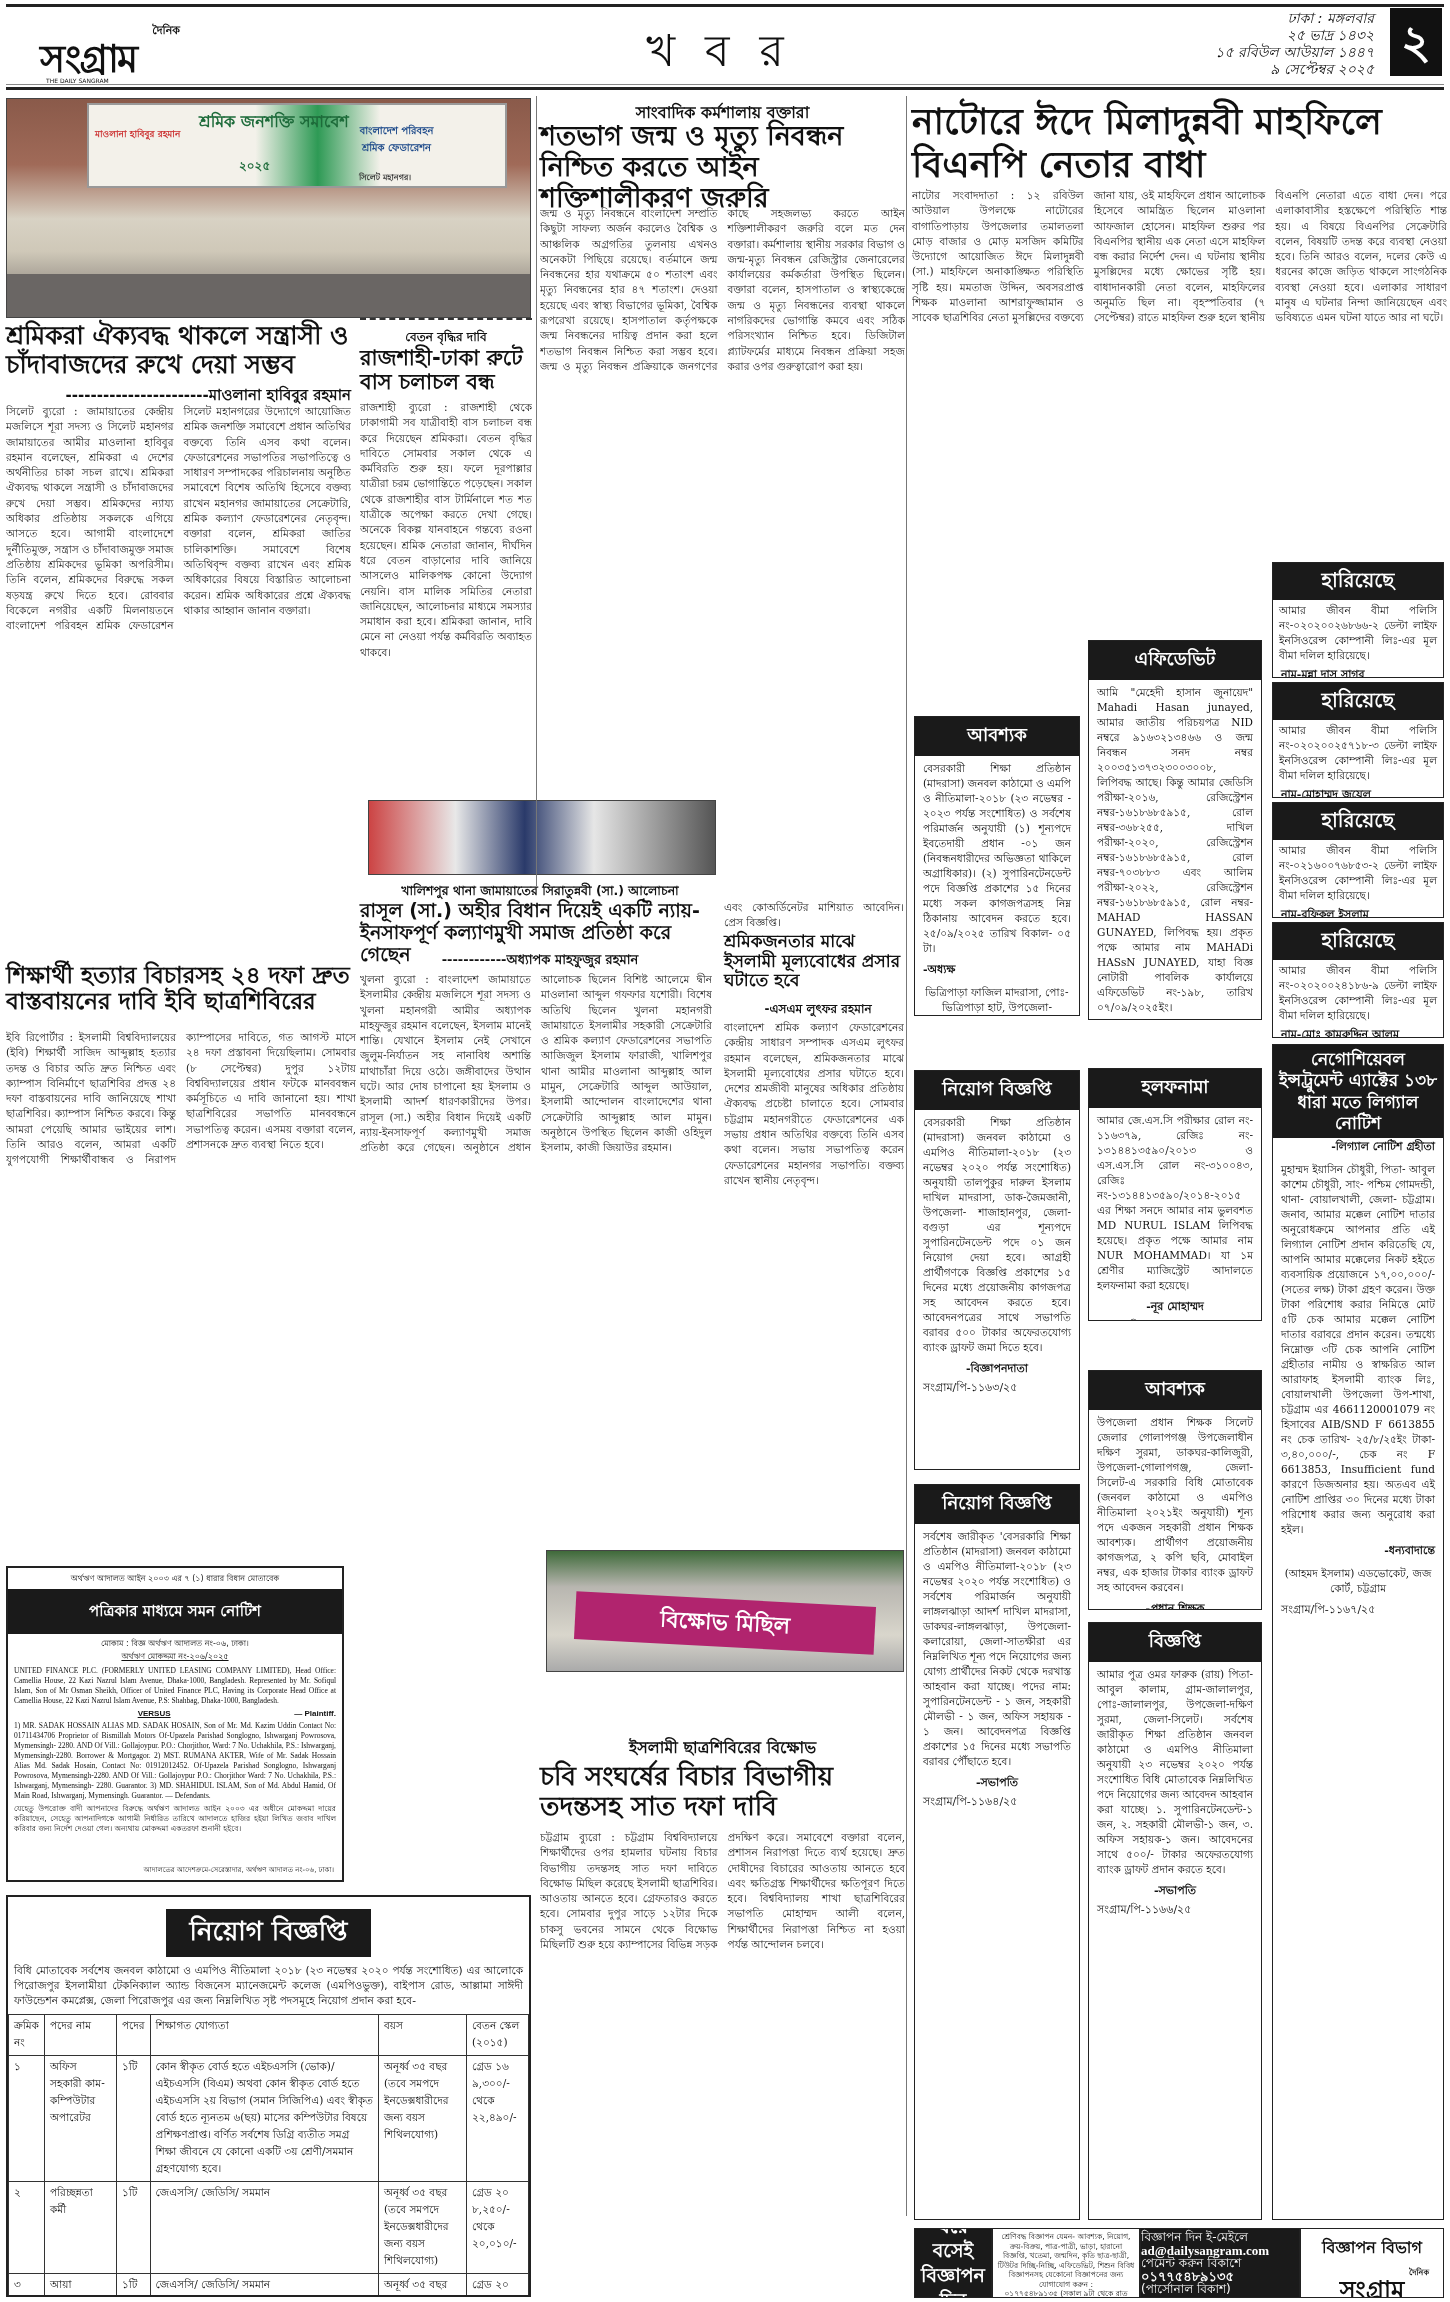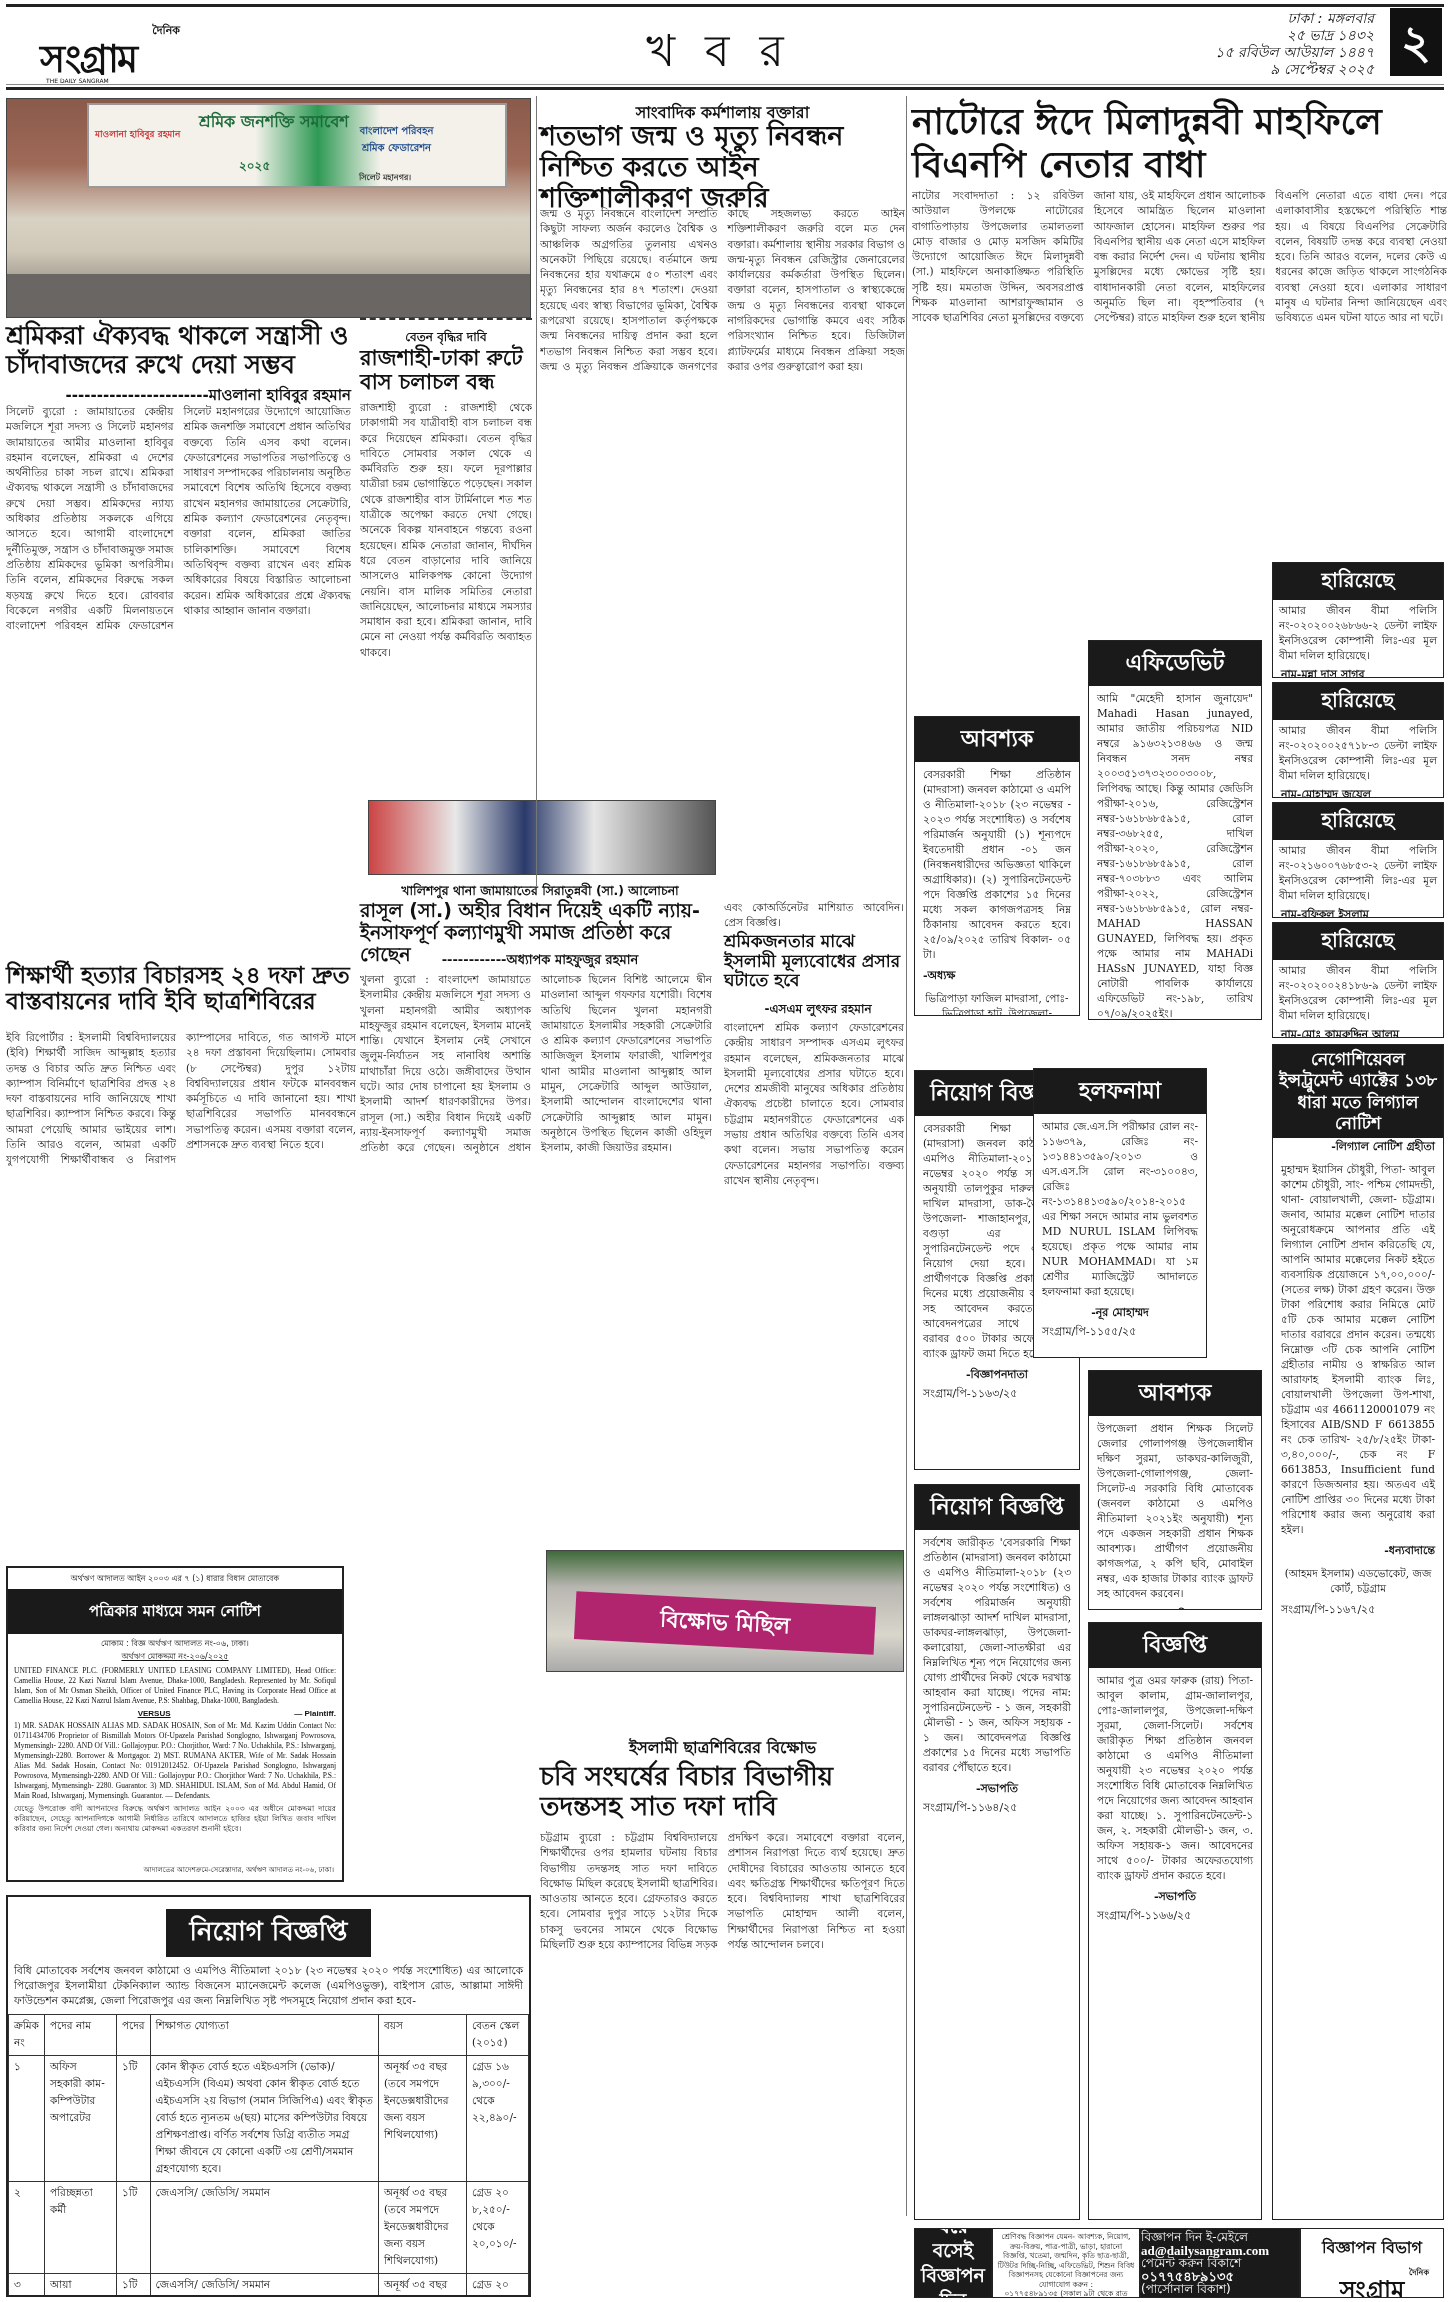--- a/index.html
+++ b/index.html
@@ -16,21 +16,21 @@
 .pageno{right:8px;top:8px;width:52px;height:68px;background:#111;color:#fff;font-size:46px;text-align:center;line-height:68px;font-weight:bold}
 .photo{background:linear-gradient(180deg,#8a5a4a 0%,#a06a58 30%,#d8d2c4 55%,#cfc8b8 70%,#6f6a66 100%);border:1px solid #444;overflow:hidden}
 .banner{position:absolute;background:linear-gradient(90deg,#f3f1ea 0%,#f3f1ea 40%,#2e9a55 55%,#f3f1ea 70%,#f3f1ea 100%);border:2px solid #999}
 .banner span{position:absolute;font-weight:bold}
 .headline{font-family:"DejaVu Sans",sans-serif;font-weight:bold;text-align:left;line-height:1.15;color:#111}
 .kicker{text-align:center;font-size:15px;font-weight:bold}
 .byline{font-size:15px;font-weight:bold}
 .body{font-size:10.5px;line-height:15.3px;text-align:justify;color:#222;overflow:hidden;font-family:"DejaVu Serif",serif}
 .col-rule{position:absolute;width:1px;background:#777}
 .adbox{position:absolute;border:1.5px solid #222;background:#fff;overflow:hidden}
-.adbox .adhead{background:#1a1a1a;color:#fff;text-align:center;font-weight:bold;font-size:22px;padding:4px 4px}
+.adbox .adhead{background:#1a1a1a;color:#fff;text-align:center;font-weight:bold;font-size:18px;padding:4px 4px}
 .adbox .adtext{font-size:10.5px;line-height:15px;padding:5px 8px;text-align:justify;font-family:"DejaVu Serif",serif}
 .adbox .adsig{font-size:11px;font-weight:bold;padding:0 8px}
 .adbox .adref{font-size:11px;padding:0 8px 4px}
 .dashed{border-top:2px dashed #333}
 table.jobs{border-collapse:collapse;width:100%;font-size:10.5px;font-family:"DejaVu Serif",serif}
 table.jobs td,table.jobs th{border:1px solid #333;padding:3px 5px;vertical-align:top;text-align:left;font-weight:normal}
 .bottom-ad{position:absolute;top:2228px;height:70px;border:1px solid #222;overflow:hidden}
 .dark{background:#1a1a1a;color:#fff}
 </style>
 </head>
@@ -185,21 +185,21 @@
   <div class="adtext">সর্বশেষ জারীকৃত 'বেসরকারি শিক্ষা প্রতিষ্ঠান (মাদরাসা) জনবল কাঠামো ও এমপিও নীতিমালা-২০১৮ (২৩ নভেম্বর ২০২০ পর্যন্ত সংশোধিত) ও সর্বশেষ পরিমার্জন অনুযায়ী লাঙ্গলঝাড়া আদর্শ দাখিল মাদরাসা, ডাকঘর-লাঙ্গলঝাড়া, উপজেলা-কলারোয়া, জেলা-সাতক্ষীরা এর নিম্নলিখিত শূন্য পদে নিয়োগের জন্য যোগ্য প্রার্থীদের নিকট থেকে দরখাস্ত আহবান করা যাচ্ছে। পদের নাম: সুপারিনটেনডেন্ট - ১ জন, সহকারী মৌলভী - ১ জন, অফিস সহায়ক - ১ জন। আবেদনপত্র বিজ্ঞপ্তি প্রকাশের ১৫ দিনের মধ্যে সভাপতি বরাবর পৌঁছাতে হবে।</div>
   <div class="adsig" style="text-align:center">-সভাপতি</div>
   <div class="adref">সংগ্রাম/পি-১১৬৪/২৫</div>
 </div>
 
 <div class="adbox" style="left:1088px;top:640px;width:174px;height:380px">
   <div class="adhead">এফিডেভিট</div>
   <div class="adtext">আমি "মেহেদী হাসান জুনায়েদ" Mahadi Hasan junayed, আমার জাতীয় পরিচয়পত্র NID নম্বরে ৯১৬৩২১৩৪৬৬ ও জন্ম নিবন্ধন সনদ নম্বর ২০০৩৫১৩৭৩২৩০০৩০০৮, লিপিবদ্ধ আছে। কিন্তু আমার জেডিসি পরীক্ষা-২০১৬, রেজিস্ট্রেশন নম্বর-১৬১৮৬৮৫৯১৫, রোল নম্বর-৩৬৮২৫৫, দাখিল পরীক্ষা-২০২০, রেজিস্ট্রেশন নম্বর-১৬১৮৬৮৫৯১৫, রোল নম্বর-৭০৩৮৮৩ এবং আলিম পরীক্ষা-২০২২, রেজিস্ট্রেশন নম্বর-১৬১৮৬৮৫৯১৫, রোল নম্বর- MAHAD HASSAN GUNAYED, লিপিবদ্ধ হয়। প্রকৃত পক্ষে আমার নাম MAHADi HASsN JUNAYED, যাহা বিজ্ঞ নোটারী পাবলিক কার্যালয়ে এফিডেভিট নং-১৯৮, তারিখ ০৭/০৯/২০২৫ইং।</div>
 
 </div>
-<div class="adbox" style="left:1033px;top:1068px;width:174px;height:290px">
+<div class="adbox" style="left:1088px;top:1068px;width:174px;height:253px">
   <div class="adhead">হলফনামা</div>
   <div class="adtext">আমার জে.এস.সি পরীক্ষার রোল নং- ১১৬৩৭৯, রেজিঃ নং- ১৩১৪৪১৩৫৯০/২০১৩ ও এস.এস.সি রোল নং-৩১০০৪৩, রেজিঃ নং-১৩১৪৪১৩৫৯০/২০১৪-২০১৫ এর শিক্ষা সনদে আমার নাম ভুলবশত MD NURUL ISLAM লিপিবদ্ধ হয়েছে। প্রকৃত পক্ষে আমার নাম NUR MOHAMMAD। যা ১ম শ্রেণীর ম্যাজিস্ট্রেট আদালতে হলফনামা করা হয়েছে।</div>
   <div class="adsig" style="text-align:center">-নূর মোহাম্মদ</div>
   <div class="adref">সংগ্রাম/পি-১১৫৫/২৫</div>
 </div>
 <div class="adbox" style="left:1088px;top:1370px;width:174px;height:240px">
   <div class="adhead">আবশ্যক</div>
   <div class="adtext">উপজেলা প্রধান শিক্ষক সিলেট জেলার গোলাপগঞ্জ উপজেলাধীন দক্ষিণ সুরমা, ডাকঘর-কালিজুরী, উপজেলা-গোলাপগঞ্জ, জেলা-সিলেট-এ সরকারি বিধি মোতাবেক (জনবল কাঠামো ও এমপিও নীতিমালা ২০২১ইং অনুযায়ী) শূন্য পদে একজন সহকারী প্রধান শিক্ষক আবশ্যক। প্রার্থীগণ প্রয়োজনীয় কাগজপত্র, ২ কপি ছবি, মোবাইল নম্বর, এক হাজার টাকার ব্যাংক ড্রাফট সহ আবেদন করবেন।</div>
   <div class="adsig" style="text-align:center">-প্রধান শিক্ষক</div>
 

